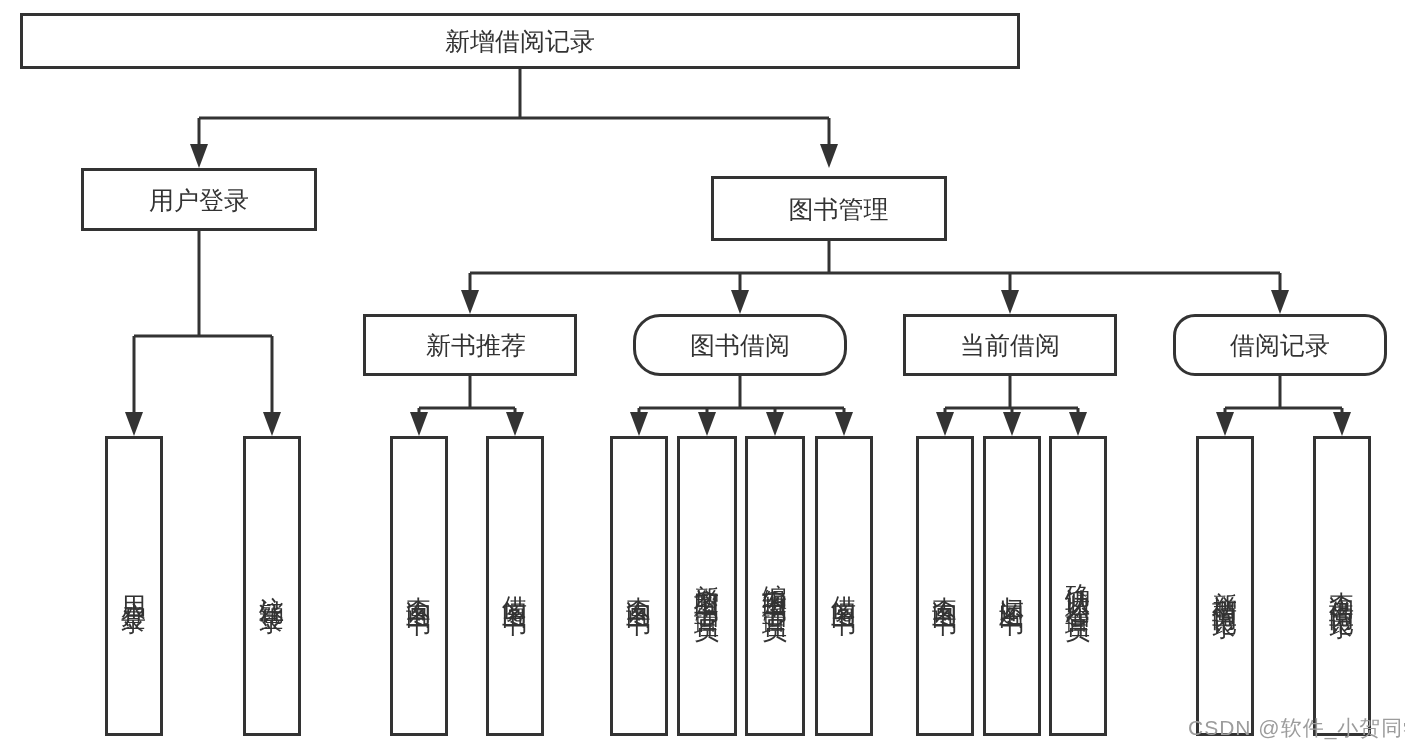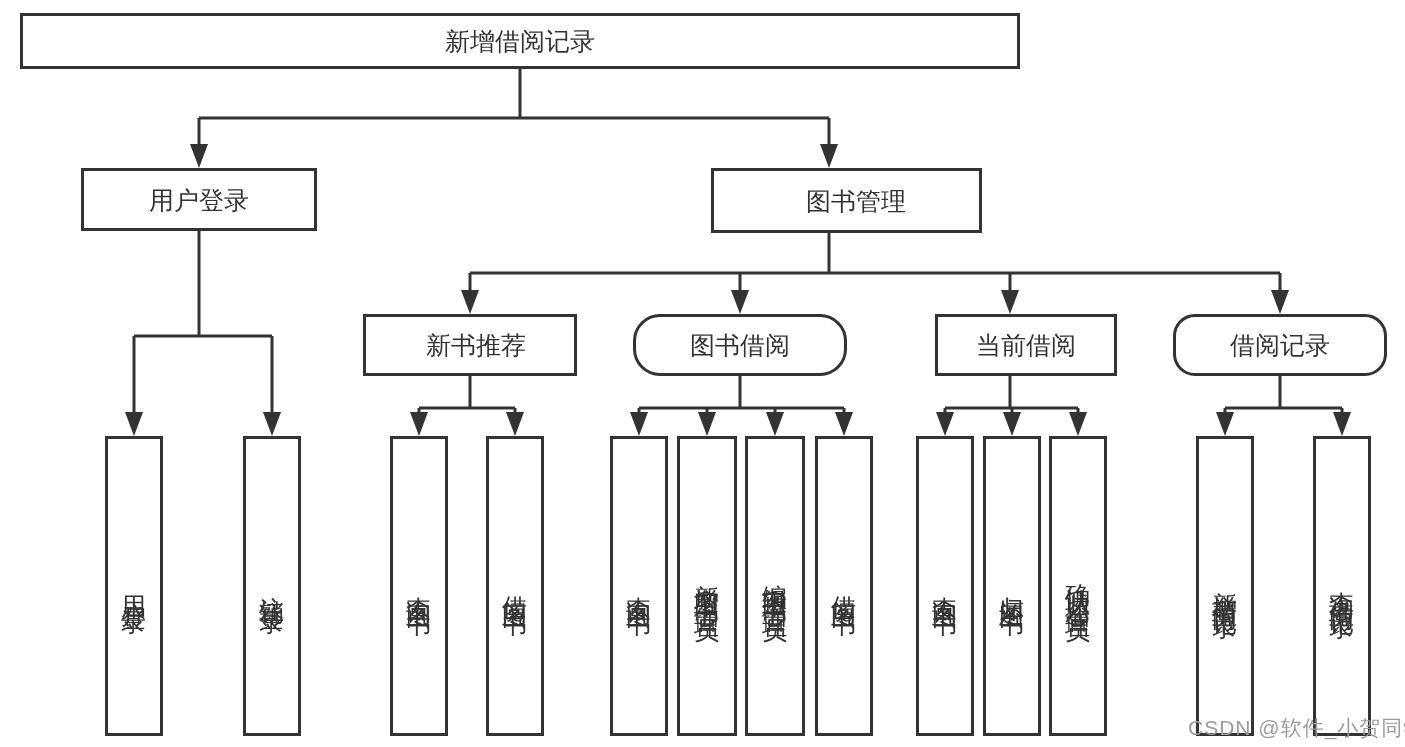--- a/index.html
+++ b/index.html
@@ -130,31 +130,31 @@
     </g>
   </svg>
 
   <div class="box" style="left:20px; top:13px; width:1000px; height:56px;">
     <span>新增借阅记录</span>
   </div>
 
   <div class="box" style="left:81px; top:168px; width:236px; height:63px;">
     <span>用户登录</span>
   </div>
-  <div class="box" style="left:711px; top:168px; width:271px; height:65px;padding-left:19px;">
+  <div class="box" style="left:711px; top:176px; width:236px; height:65px;padding-left:19px;">
     <span>图书管理</span>
   </div>
 
   <div class="box" style="left:363px; top:314px; width:214px; height:62px;padding-left:12px;">
     <span>新书推荐</span>
   </div>
   <div class="box" style="left:633px; top:314px; width:214px; height:62px;border-radius:27px;">
     <span>图书借阅</span>
   </div>
-  <div class="box" style="left:903px; top:314px; width:182px; height:62px;margin-left:32px;">
+  <div class="box" style="left:903px; top:314px; width:214px; height:62px;">
     <span>当前借阅</span>
   </div>
   <div class="box" style="left:1173px; top:314px; width:214px; height:62px;border-radius:22px;">
     <span>借阅记录</span>
   </div>
 
   <div class="box leaf" style="left:105px; top:436px; width:58px; height:300px;">
     <span>用户登录</span>
   </div>
   <div class="box leaf" style="left:243px; top:436px; width:58px; height:300px;">

